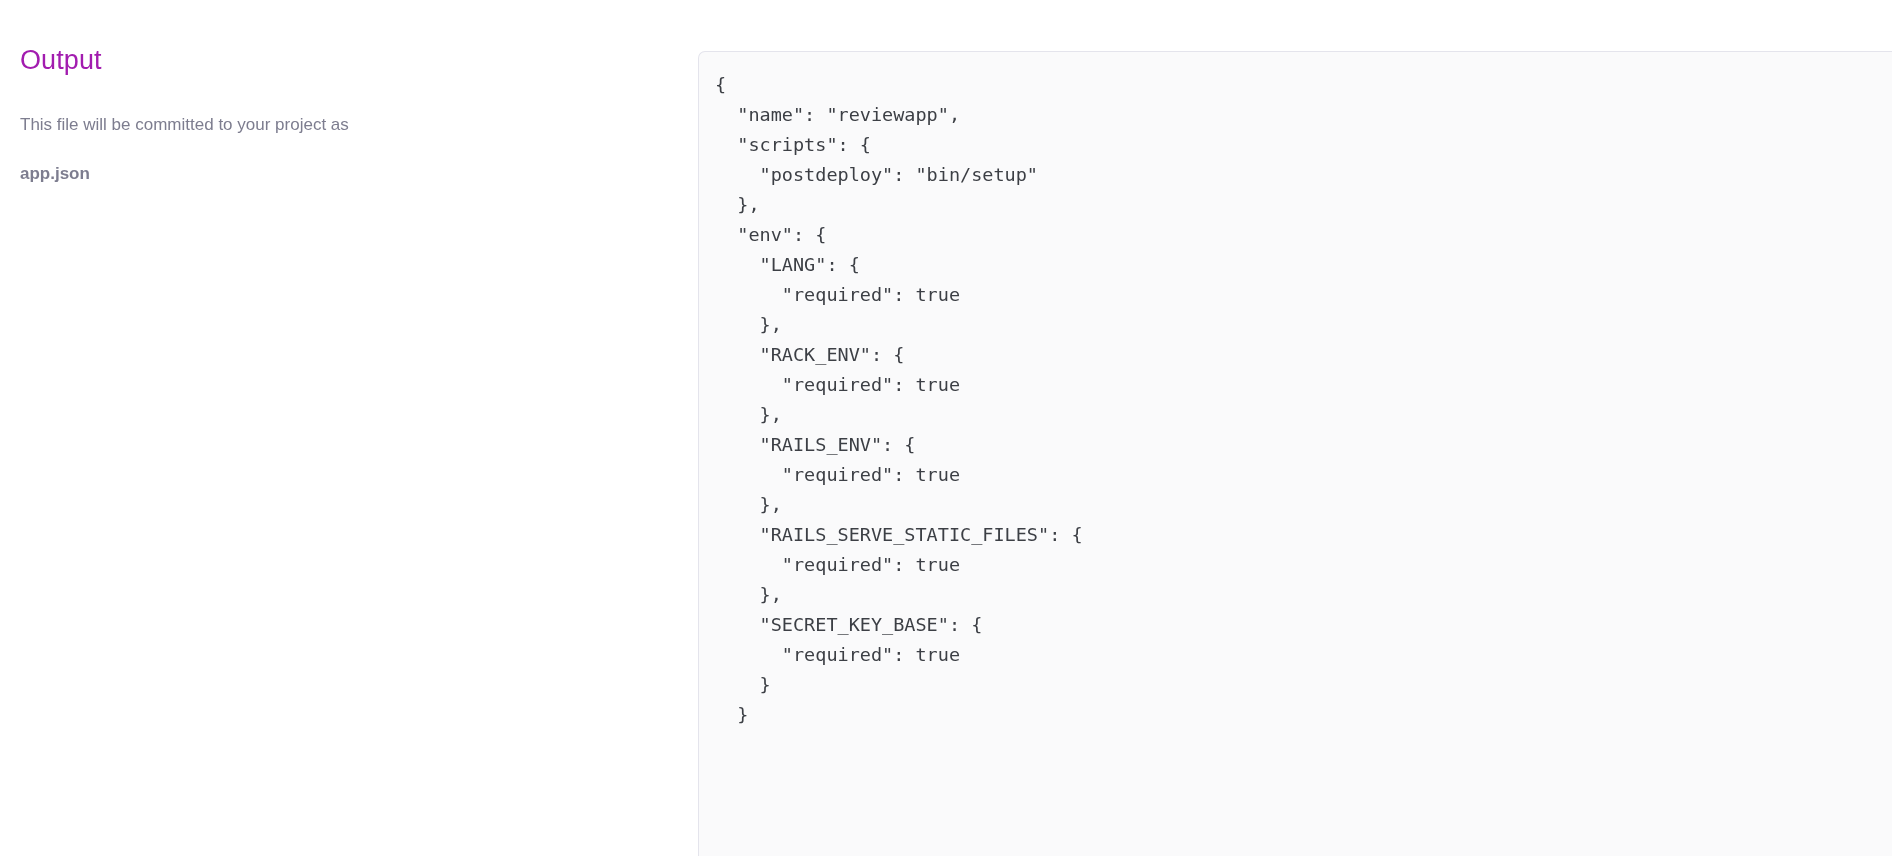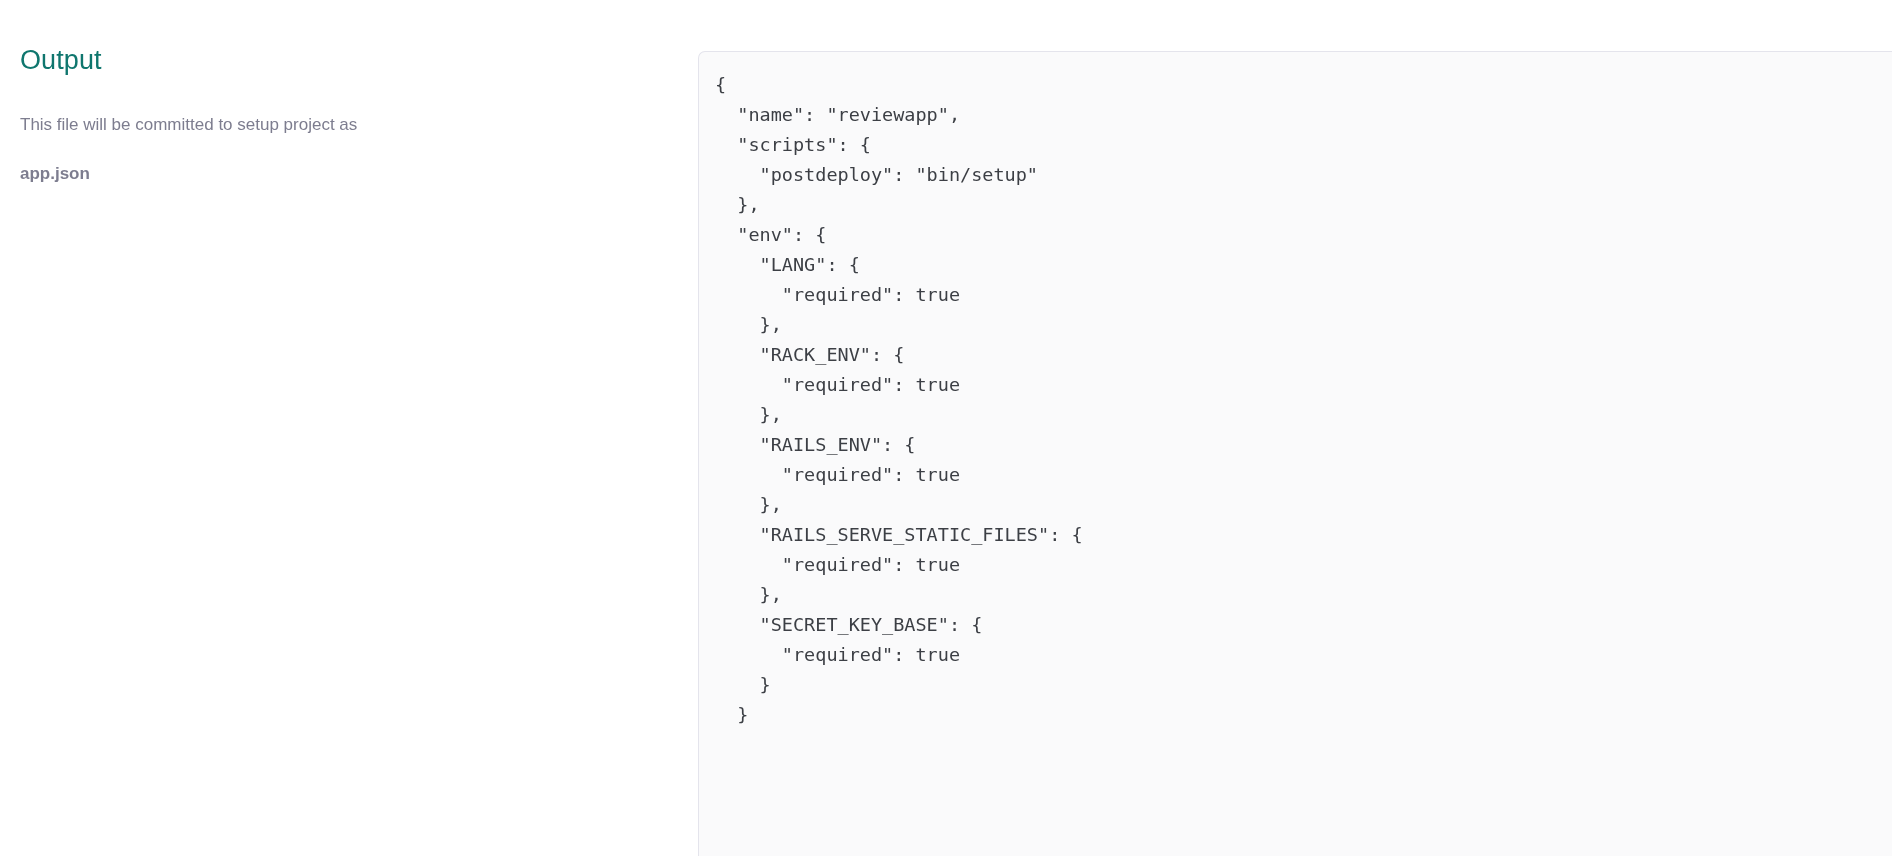--- a/index.html
+++ b/index.html
@@ -26,21 +26,21 @@
   .left-col {
     position: absolute;
     left: 20px;
     top: 44px;
     width: 620px;
   }
 
   .section-title {
     font-size: 27px;
     font-weight: 400;
-    color: #0f766e;
+    color: #a21caf;
     line-height: 1.25;
     letter-spacing: 0.1px;
     margin: 0 0 22px 0;
   }
 
   .section-desc {
     font-size: 17px;
     font-weight: 400;
     color: #7d7d8f;
     line-height: 49px;
@@ -81,21 +81,21 @@
   }
 </style>
 </head>
 <body>
 
 <div class="page">
 
   <div class="left-col">
     <h2 class="section-title">Output</h2>
     <p class="section-desc">
-      <span>This file will be committed to setup project as</span>
+      <span>This file will be committed to your project as</span>
       <span class="filename">app.json</span>
     </p>
   </div>
 
   <div class="code-panel">
     <pre class="code-body">{
   "name": "reviewapp",
   "scripts": {
     "postdeploy": "bin/setup"
   },

